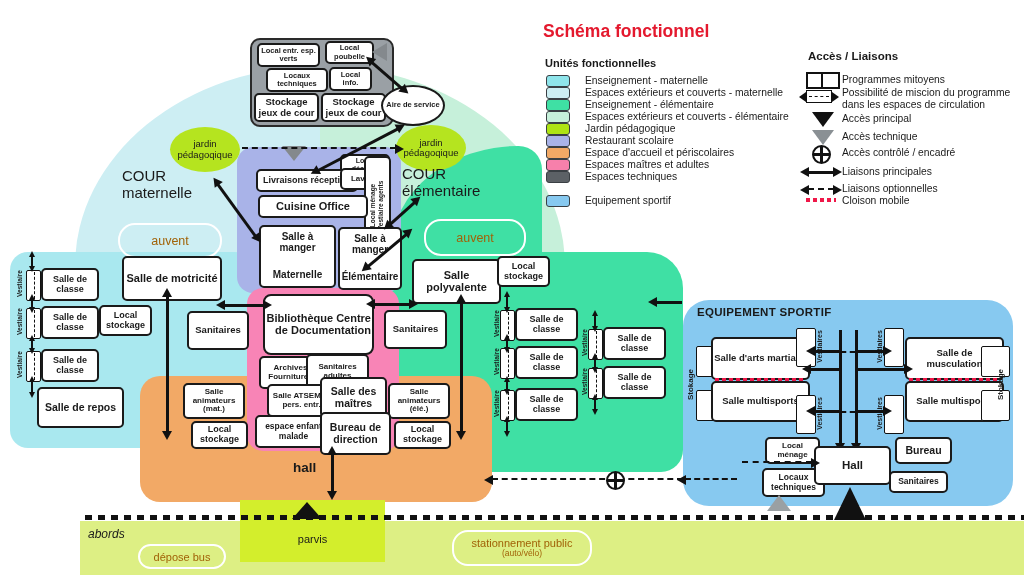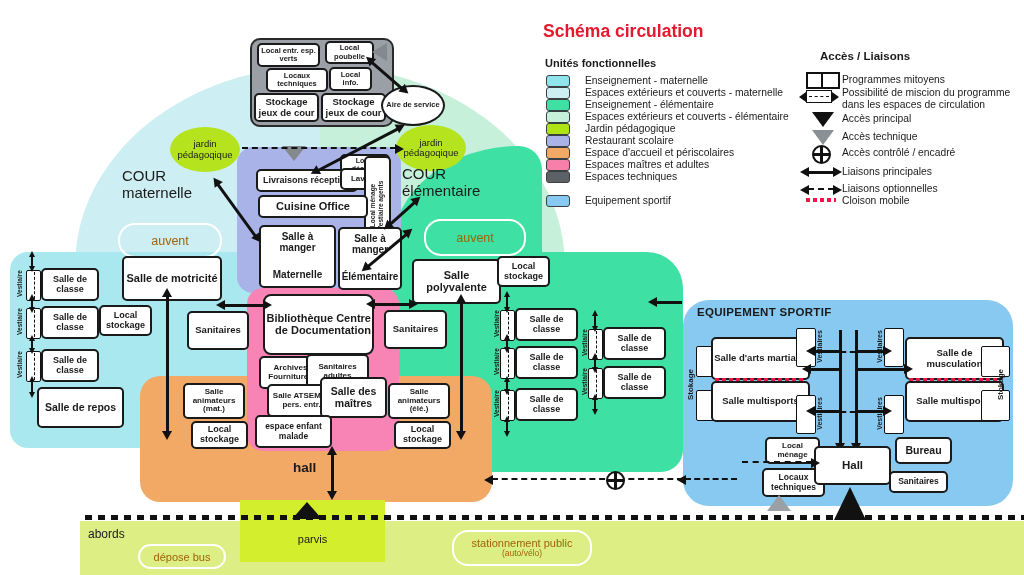--- a/index.html
+++ b/index.html
@@ -121,20 +121,21 @@
   <div class="bx" style="left:388px;top:383px;width:62px;height:36px;font-size:8px;">Salle animateurs (élé.)</div>
   <div class="bx" style="left:394px;top:421px;width:57px;height:28px;font-size:9px;">Local stockage</div>
   <div class="txt" style="left:293px;top:460px;font-size:13.5px;font-weight:bold;">hall</div>
 
   <div class="bx" style="left:263px;top:294px;width:111px;height:61px;font-size:11px;border-radius:8px;text-align:right;">Bibliothèque Centre de Documentation</div>
   <div class="bx" style="left:259px;top:356px;width:63px;height:33px;font-size:8px;">Archives Fournitures</div>
   <div class="bx" style="left:306px;top:354px;width:63px;height:35px;font-size:8px;">Sanitaires adultes</div>
   <div class="bx" style="left:267px;top:384px;width:69px;height:33px;font-size:8px;">Salle ATSEM et pers. entr.</div>
   <div class="bx" style="left:320px;top:377px;width:67px;height:41px;font-size:10.5px;">Salle des maîtres</div>
   <div class="bx" style="left:255px;top:415px;width:77px;height:33px;font-size:8.5px;">espace enfant malade</div>
+  <div class="bx" style="left:320px;top:412px;width:71px;height:43px;font-size:10.5px;">Bureau de direction</div>
 
   <div class="bx" style="left:412px;top:259px;width:89px;height:45px;font-size:11px;">Salle polyvalente</div>
   <div class="bx" style="left:497px;top:256px;width:53px;height:31px;font-size:9px;">Local stockage</div>
   <div class="bx" style="left:384px;top:310px;width:63px;height:39px;font-size:9.5px;">Sanitaires</div>
 
   <div class="vl" style="left:479px;top:320px;width:34px;">Vestiaire</div>
   <div class="vbx dsh" style="left:500px;top:310px;width:13px;height:29px;"></div>
   <div class="bx" style="left:515px;top:308px;width:63px;height:33px;font-size:9px;">Salle de classe</div>
   <div class="vl" style="left:479px;top:358px;width:34px;">Vestiaire</div>
   <div class="vbx dsh" style="left:500px;top:348px;width:13px;height:29px;"></div>
@@ -209,29 +210,29 @@
   <div class="arrH hl hr" style="left:374px;top:303px;width:36px;"></div>
   <div class="arrV hu hd" style="left:331px;top:454px;height:38px;"></div>
   <div class="arrH hl" style="left:656px;top:301px;width:26px;"></div>
   <div class="dashH hl" style="left:492px;top:478px;width:191px;"></div>
   <div class="oplus" style="left:606px;top:471px;"></div>
 
   <div class="tri" style="left:292px;top:502px;border-left:15px solid transparent;border-right:15px solid transparent;border-bottom:17px solid #111;"></div>
   <div class="tri" style="left:834px;top:487px;border-left:16px solid transparent;border-right:16px solid transparent;border-bottom:33px solid #111;"></div>
   <div class="tri" style="left:767px;top:495px;border-left:12px solid transparent;border-right:12px solid transparent;border-bottom:16px solid #9aa0a3;"></div>
 
-  <div class="txt" style="left:88px;top:528px;font-size:12px;font-weight:500;">abords</div>
+  <div class="txt" style="left:88px;top:528px;font-size:12px;font-style:italic;font-weight:500;">abords</div>
   <div class="wb" style="left:138px;top:544px;width:88px;height:25px;font-size:11px;border-radius:13px;border-width:2px;">dépose bus</div>
   <div class="txt" style="left:240px;top:533px;width:145px;text-align:center;font-size:11px;">parvis</div>
   <div class="wb" style="left:452px;top:530px;width:140px;height:36px;border-radius:16px;border-width:2px;flex-direction:column;line-height:1.05;">
     <span style="font-size:11px;">stationnement public</span>
     <span style="font-size:8.5px;">(auto/vélo)</span>
   </div>
 
-  <div class="txt" style="left: 543px; top: 22px; font-size: 17.5px; font-weight: bold; color: rgb(228, 25, 46);">Schéma circulation</div>
+  <div class="txt" style="left: 543px; top: 22px; font-size: 17.5px; font-weight: bold; color: rgb(228, 25, 46);">Schéma fonctionnel</div>
   <div class="txt" style="left:545px;top:57px;font-size:11px;font-weight:bold;">Unités fonctionnelles</div>
 
   <div class="sw" style="left: 546px; top: 75px; background: rgb(143, 229, 235);"></div>
   <div class="lgl" style="left:585px;top:75px;">Enseignement - maternelle</div>
   <div class="sw" style="left: 546px; top: 87px; background: rgb(205, 238, 243);"></div>
   <div class="lgl" style="left:585px;top:87px;">Espaces extérieurs et couverts - maternelle</div>
   <div class="sw" style="left: 546px; top: 99px; background: rgb(63, 224, 164);"></div>
   <div class="lgl" style="left:585px;top:99px;">Enseignement - élémentaire</div>
   <div class="sw" style="left: 546px; top: 111px; background: rgb(198, 240, 218);"></div>
   <div class="lgl" style="left:585px;top:111px;">Espaces extérieurs et couverts - élémentaire</div>
@@ -241,21 +242,21 @@
   <div class="lgl" style="left:585px;top:135px;">Restaurant scolaire</div>
   <div class="sw" style="left: 546px; top: 147px; background: rgb(242, 169, 102);"></div>
   <div class="lgl" style="left:585px;top:147px;">Espace d'accueil et périscolaires</div>
   <div class="sw" style="left: 546px; top: 159px; background: rgb(247, 128, 171);"></div>
   <div class="lgl" style="left:585px;top:159px;">Espaces maîtres et adultes</div>
   <div class="sw" style="left: 546px; top: 171px; background: rgb(92, 97, 102);"></div>
   <div class="lgl" style="left:585px;top:171px;">Espaces techniques</div>
   <div class="sw" style="left: 546px; top: 195px; background: rgb(135, 201, 240);"></div>
   <div class="lgl" style="left:585px;top:195px;">Equipement sportif</div>
 
-  <div class="txt" style="left:808px;top:50px;font-size:11.5px;font-weight:bold;margin-left:12px;">Accès / Liaisons</div>
+  <div class="txt" style="left:808px;top:50px;font-size:11.5px;font-weight:bold;">Accès / Liaisons</div>
   <div style="position:absolute;left:806px;top:72px;width:15px;height:13px;background:#fff;border:2px solid #111;"></div>
   <div style="position:absolute;left:821px;top:72px;width:15px;height:13px;background:#fff;border:2px solid #111;"></div>
   <div class="lgl" style="left:842px;top:74px;">Programmes mitoyens</div>
   <div class="tri" style="left:799px;top:92px;border-top:5px solid transparent;border-bottom:5px solid transparent;border-right:7px solid #111;"></div>
   <div style="position:absolute;left:806px;top:90px;width:26px;height:13px;background:#fff;border:1.8px solid #111;box-sizing:border-box;"></div>
   <div class="dashH" style="left:809px;top:95.5px;width:20px;border-top-width:1.5px;"></div>
   <div class="tri" style="left:832px;top:92px;border-top:5px solid transparent;border-bottom:5px solid transparent;border-left:7px solid #111;"></div>
   <div class="lgl" style="left:842px;top:87px;width:180px;">Possibilité de miscion du programme dans les espaces de circulation</div>
   <div class="tri" style="left:812px;top:112px;border-left:11px solid transparent;border-right:11px solid transparent;border-top:15px solid #111;"></div>
   <div class="lgl" style="left:842px;top:113px;">Accès principal</div>

